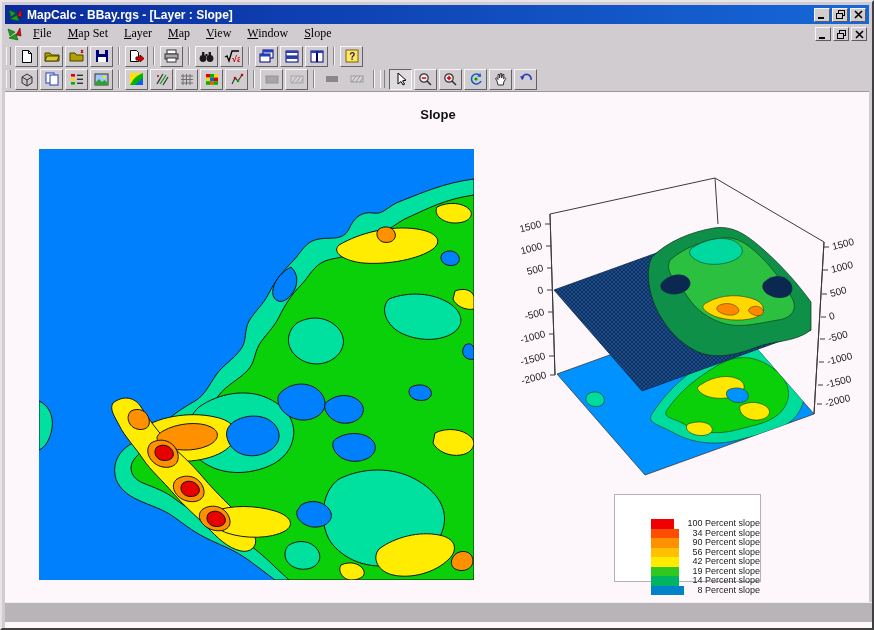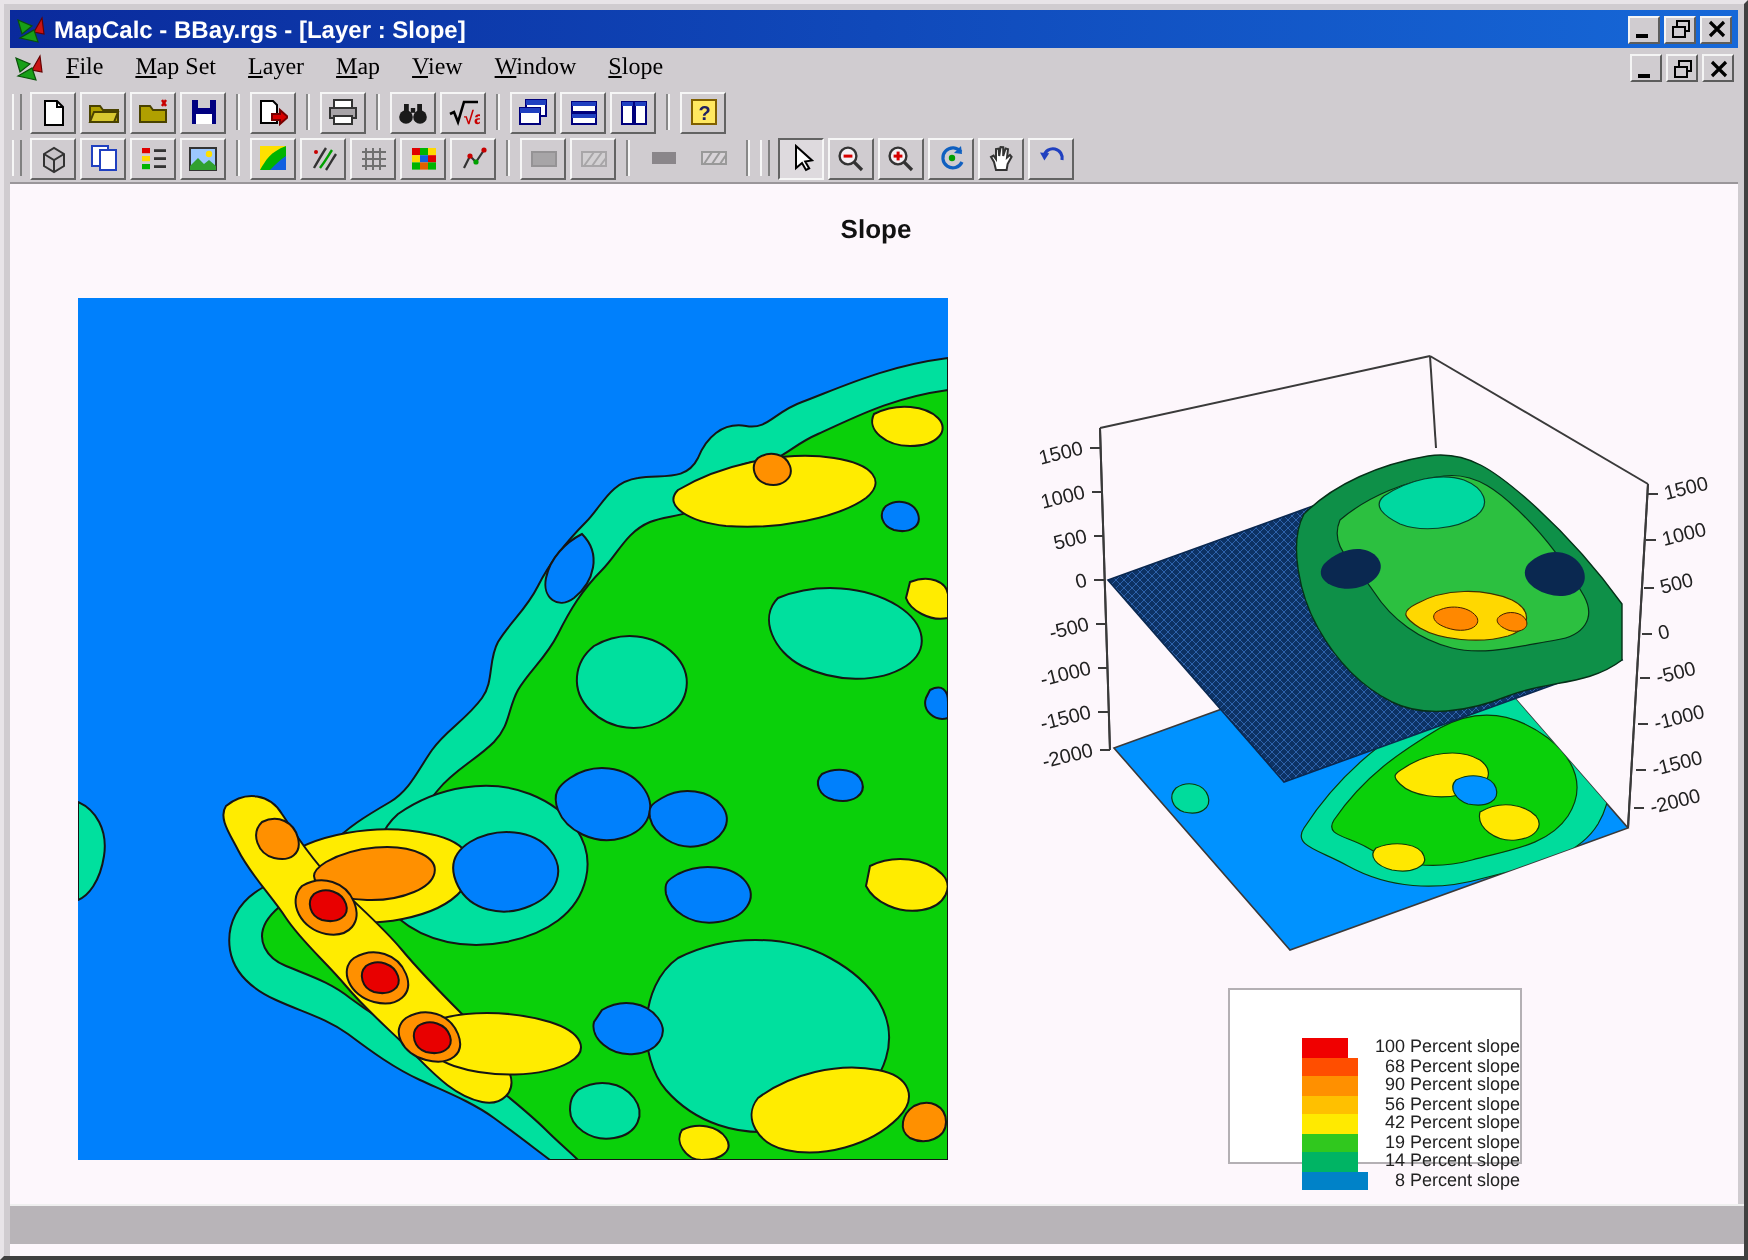--- a/index.html
+++ b/index.html
@@ -475,21 +475,21 @@
     </g>
   </svg>
 
   <div class="legend">
     <div class="lrow">
         <div class="lsw" style="background: rgb(240, 0, 0);"></div>
         <span class="llab">100 Percent slope</span>
       </div>
     <div class="lrow">
         <div class="lsw" style="background: rgb(255, 78, 0);"></div>
-        <span class="llab">68 Percent slope</span>
+        <span class="llab">34 Percent slope</span>
       </div>
     <div class="lrow">
         <div class="lsw" style="background: rgb(255, 144, 0);"></div>
         <span class="llab">90 Percent slope</span>
       </div>
     <div class="lrow">
         <div class="lsw" style="background: rgb(255, 192, 0);"></div>
         <span class="llab">56 Percent slope</span>
       </div>
     <div class="lrow">

